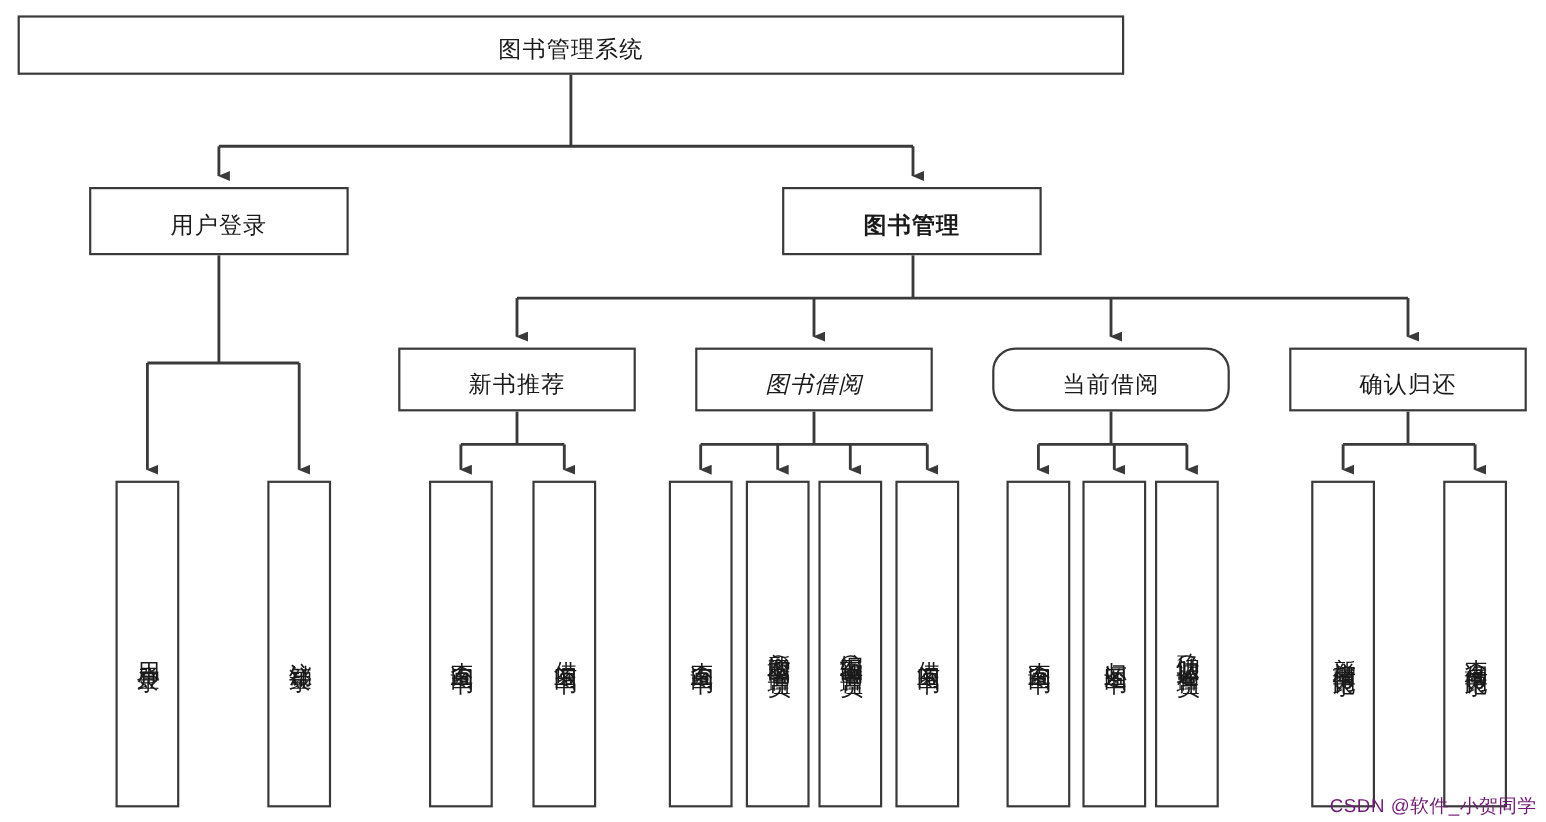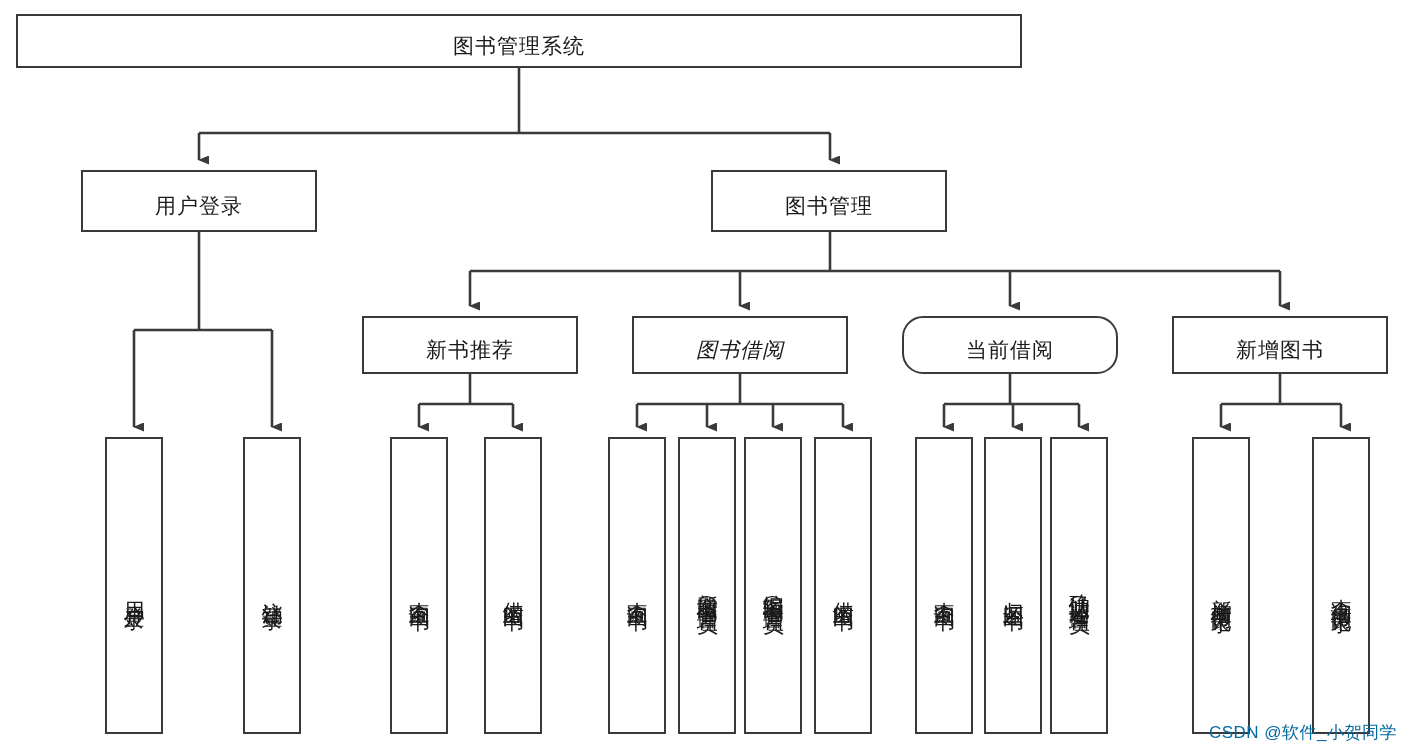--- a/index.html
+++ b/index.html
@@ -57,21 +57,21 @@
     white-space: normal;
     writing-mode: vertical-rl;
     text-orientation: upright;
     text-align: center;
   }
   #watermark {
     position: absolute;
     right: 8px;
     bottom: 3px;
     font-size: 17px;
-    color: #0369a1;
+    color: #701a75;
     letter-spacing: 0.5px;
     white-space: nowrap;
     pointer-events: none;
   }
 </style>
 </head>
 <body>
 
 <div id="diagram-root">
 
@@ -126,35 +126,35 @@
     </g>
   </svg>
 
   <div class="node-box horizontal" style="left:16px; top:14px; width:1006px; height:54px;">
     <span class="node-label">图书管理系统</span>
   </div>
 
   <div class="node-box horizontal" style="left:81px; top:170px; width:236px; height:62px;">
     <span class="node-label">用户登录</span>
   </div>
-  <div class="node-box horizontal" style="left:711px; top:170px; width:236px; height:62px;">
+  <div class="node-box horizontal" style="left:711px; top:170px; width:236px; height:62px;font-weight:bold;">
     <span class="node-label">图书管理</span>
   </div>
 
   <div class="node-box horizontal" style="left:362px; top:316px; width:216px; height:58px;text-align:right;">
     <span class="node-label">新书推荐</span>
   </div>
   <div class="node-box horizontal" style="left:632px; top:316px; width:216px; height:58px;font-style:italic;">
     <span class="node-label">图书借阅</span>
   </div>
   <div class="node-box horizontal" style="left:902px; top:316px; width:216px; height:58px;border-radius:21px;">
     <span class="node-label">当前借阅</span>
   </div>
   <div class="node-box horizontal" style="left:1172px; top:316px; width:216px; height:58px;">
-    <span class="node-label">新增图书</span>
+    <span class="node-label">确认归还</span>
   </div>
 
   <div class="node-box vertical" style="left:105px; top:437px; width:58px; height:297px;">
     <span class="node-label">用户登录</span>
   </div>
   <div class="node-box vertical" style="left:243px; top:437px; width:58px; height:297px;">
     <span class="node-label">注销登录</span>
   </div>
   <div class="node-box vertical" style="left:390px; top:437px; width:58px; height:297px;">
     <span class="node-label">查询图书</span>

